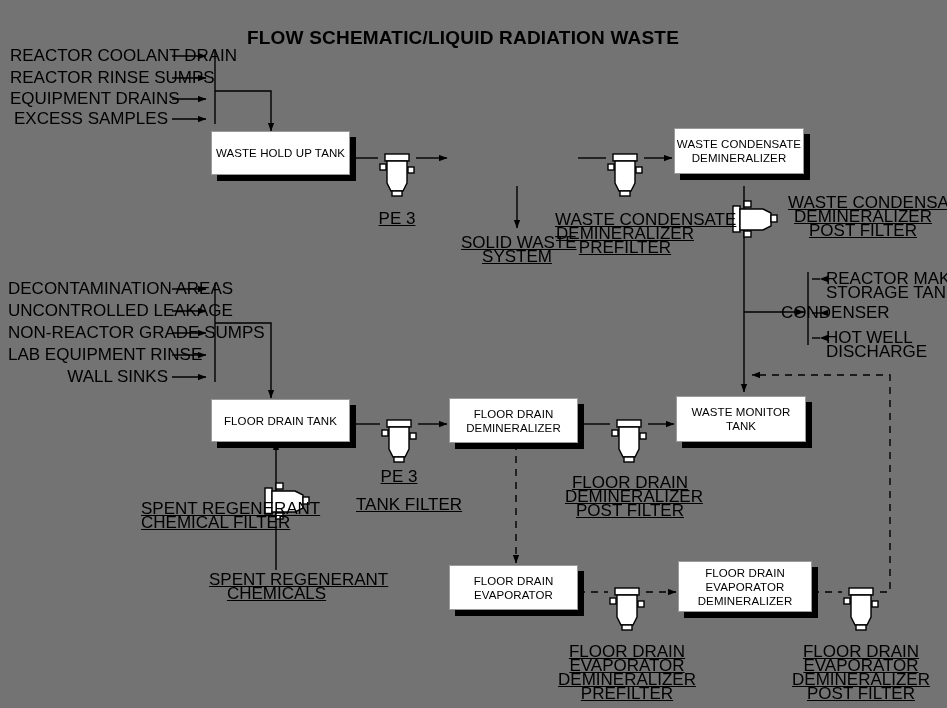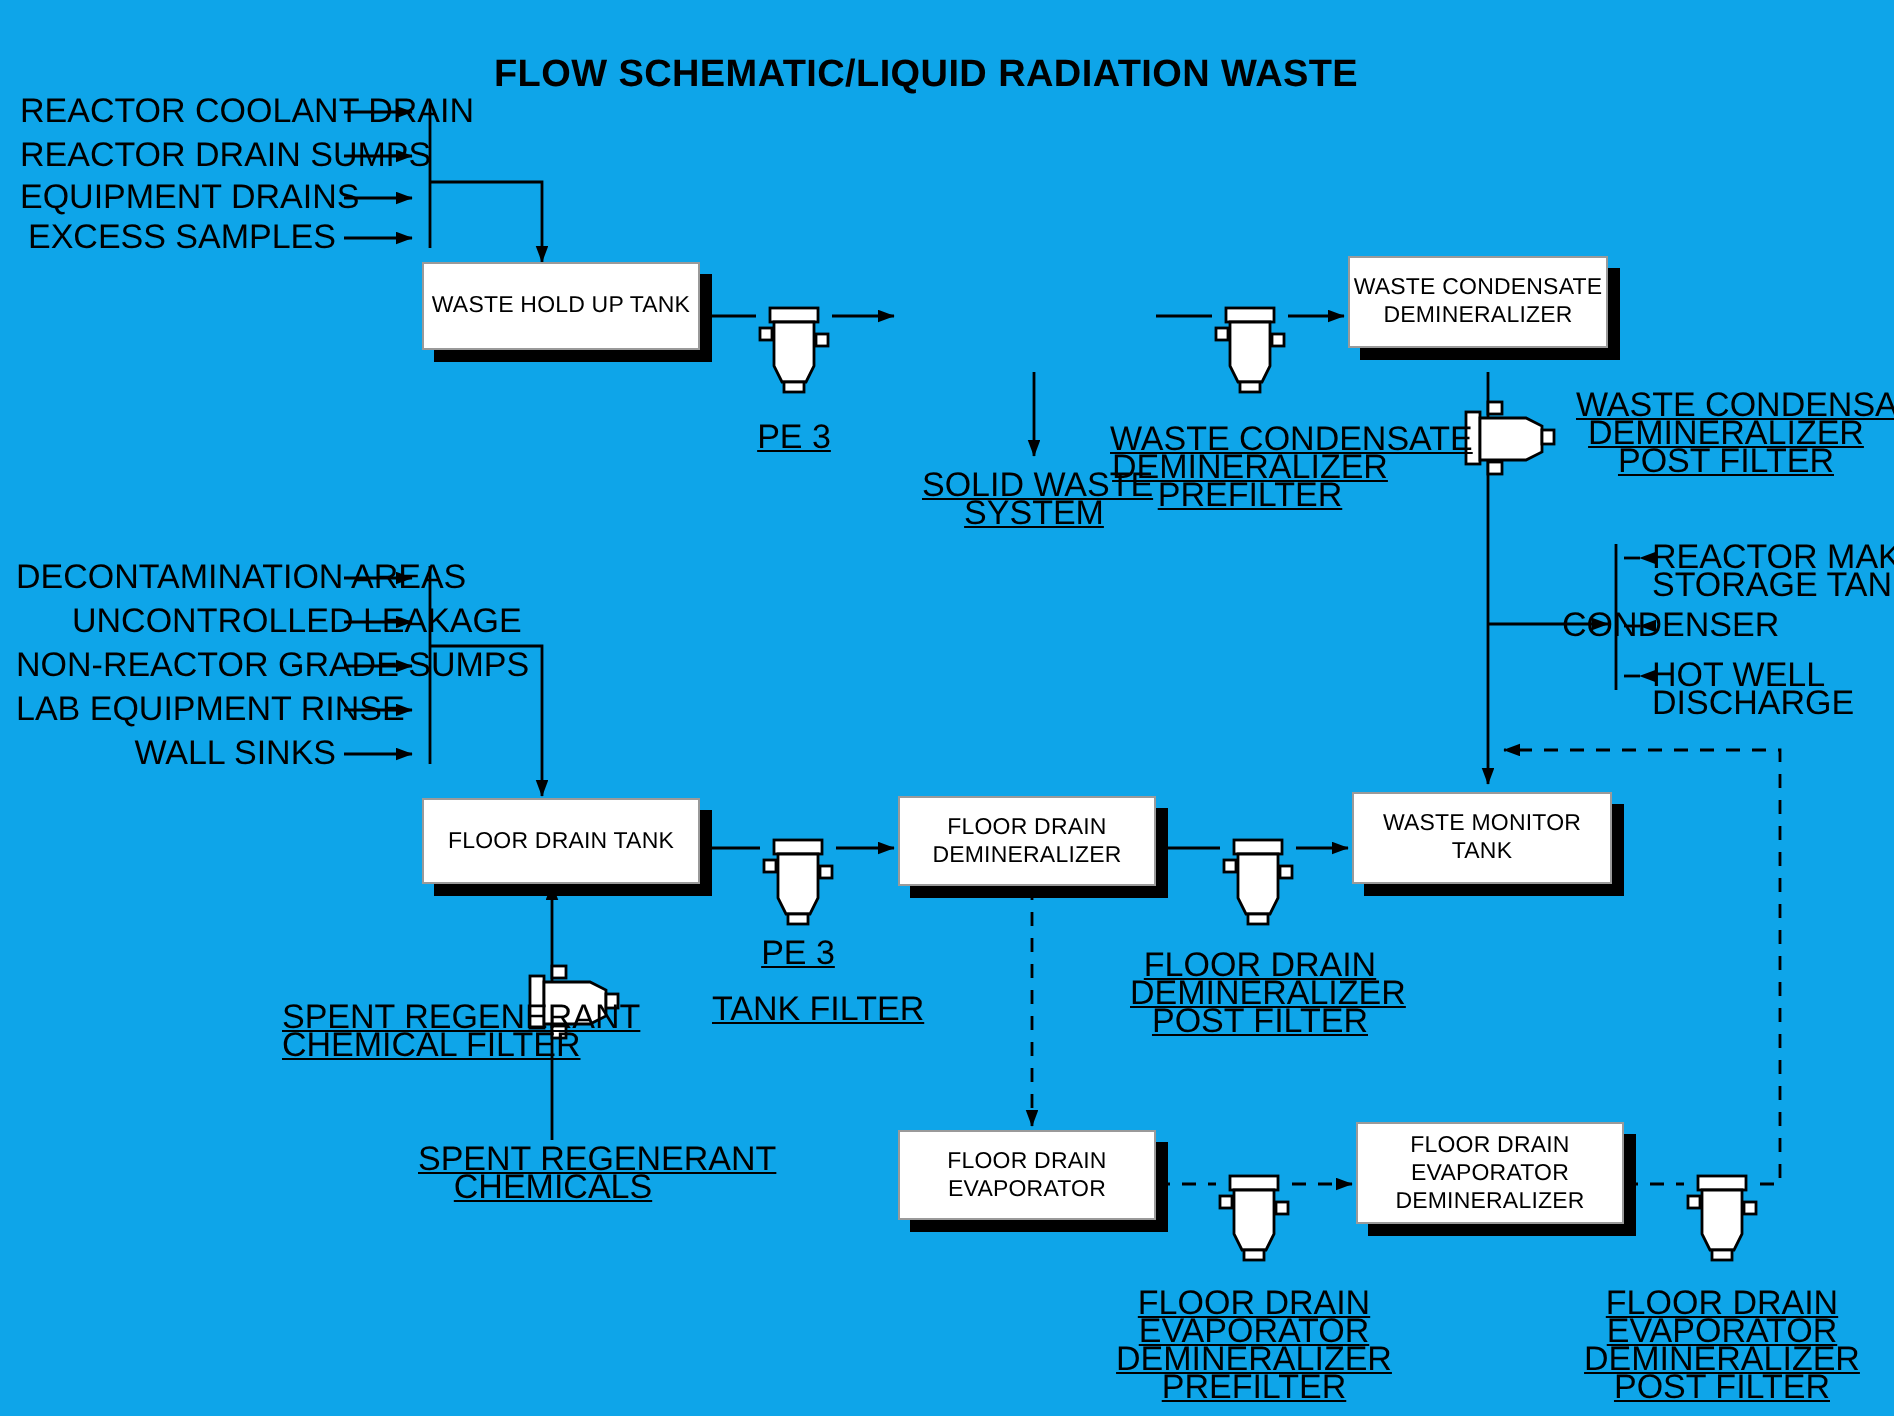--- a/index.html
+++ b/index.html
@@ -1,17 +1,17 @@
 <!DOCTYPE html>
 <html><head>
 <meta charset="utf-8">
 <style>
   html,body{margin:0;padding:0;background:#ffffff;}
   body{width:947px;height:708px;font-family:"Liberation Sans",sans-serif;color:#000;}
-  #stage{position:relative;width:947px;height:708px;overflow:hidden;background:#0ea5e9;}
+  #stage{position:relative;width:947px;height:708px;overflow:hidden;background:#737373;}
   #wires{position:absolute;left:0;top:0;width:947px;height:708px;}
 
   .title{
     position:absolute;font-size:19px;font-weight:bold;letter-spacing:.2px;
     white-space:nowrap;
   }
 
   
   .box{position:absolute;box-sizing:border-box;background:#fff;border:1px solid #9a9a9a;
        box-shadow:6px 6px 0 0 #000;display:flex;align-items:center;justify-content:center;}
@@ -88,26 +88,26 @@
 
       <line x1="812" y1="592" x2="842" y2="592" stroke-dasharray="7 6"></line>
 
       <path d="M880,592 L890,592 L890,375 L752,375" stroke-dasharray="7 6" marker-end="url(#ah)"></path>
     </g>
   </svg>
 
   <div class="title" style="left:247px;top:27px;">FLOW SCHEMATIC/LIQUID RADIATION WASTE</div>
 
   <div class="lbl r" style="left:10px;top:49px;width:158px;">REACTOR COOLANT DRAIN</div>
-  <div class="lbl r" style="left:10px;top:71px;width:158px;">REACTOR DRAIN SUMPS</div>
+  <div class="lbl r" style="left:10px;top:71px;width:158px;">REACTOR RINSE SUMPS</div>
   <div class="lbl r" style="left:10px;top:92px;width:158px;">EQUIPMENT DRAINS</div>
   <div class="lbl r" style="left:10px;top:112px;width:158px;">EXCESS SAMPLES</div>
 
   <div class="lbl r" style="left:8px;top:282px;width:160px;">DECONTAMINATION AREAS</div>
-  <div class="lbl r" style="left:8px;top:304px;width:160px;margin-left:28px;">UNCONTROLLED LEAKAGE</div>
+  <div class="lbl r" style="left:8px;top:304px;width:160px;">UNCONTROLLED LEAKAGE</div>
   <div class="lbl r" style="left:8px;top:326px;width:160px;">NON-REACTOR GRADE SUMPS</div>
   <div class="lbl r" style="left:8px;top:348px;width:160px;">LAB EQUIPMENT RINSE</div>
   <div class="lbl r" style="left:8px;top:370px;width:160px;">WALL SINKS</div>
 
   <div class="lbl l" style="left:826px;top:272px;width:118px;">REACTOR MAKE UP
 STORAGE TANK</div>
   <div class="lbl l" style="left:781px;top:306px;width:118px;">CONDENSER</div>
   <div class="lbl l" style="left:826px;top:331px;width:118px;">HOT WELL
 DISCHARGE</div>
 

